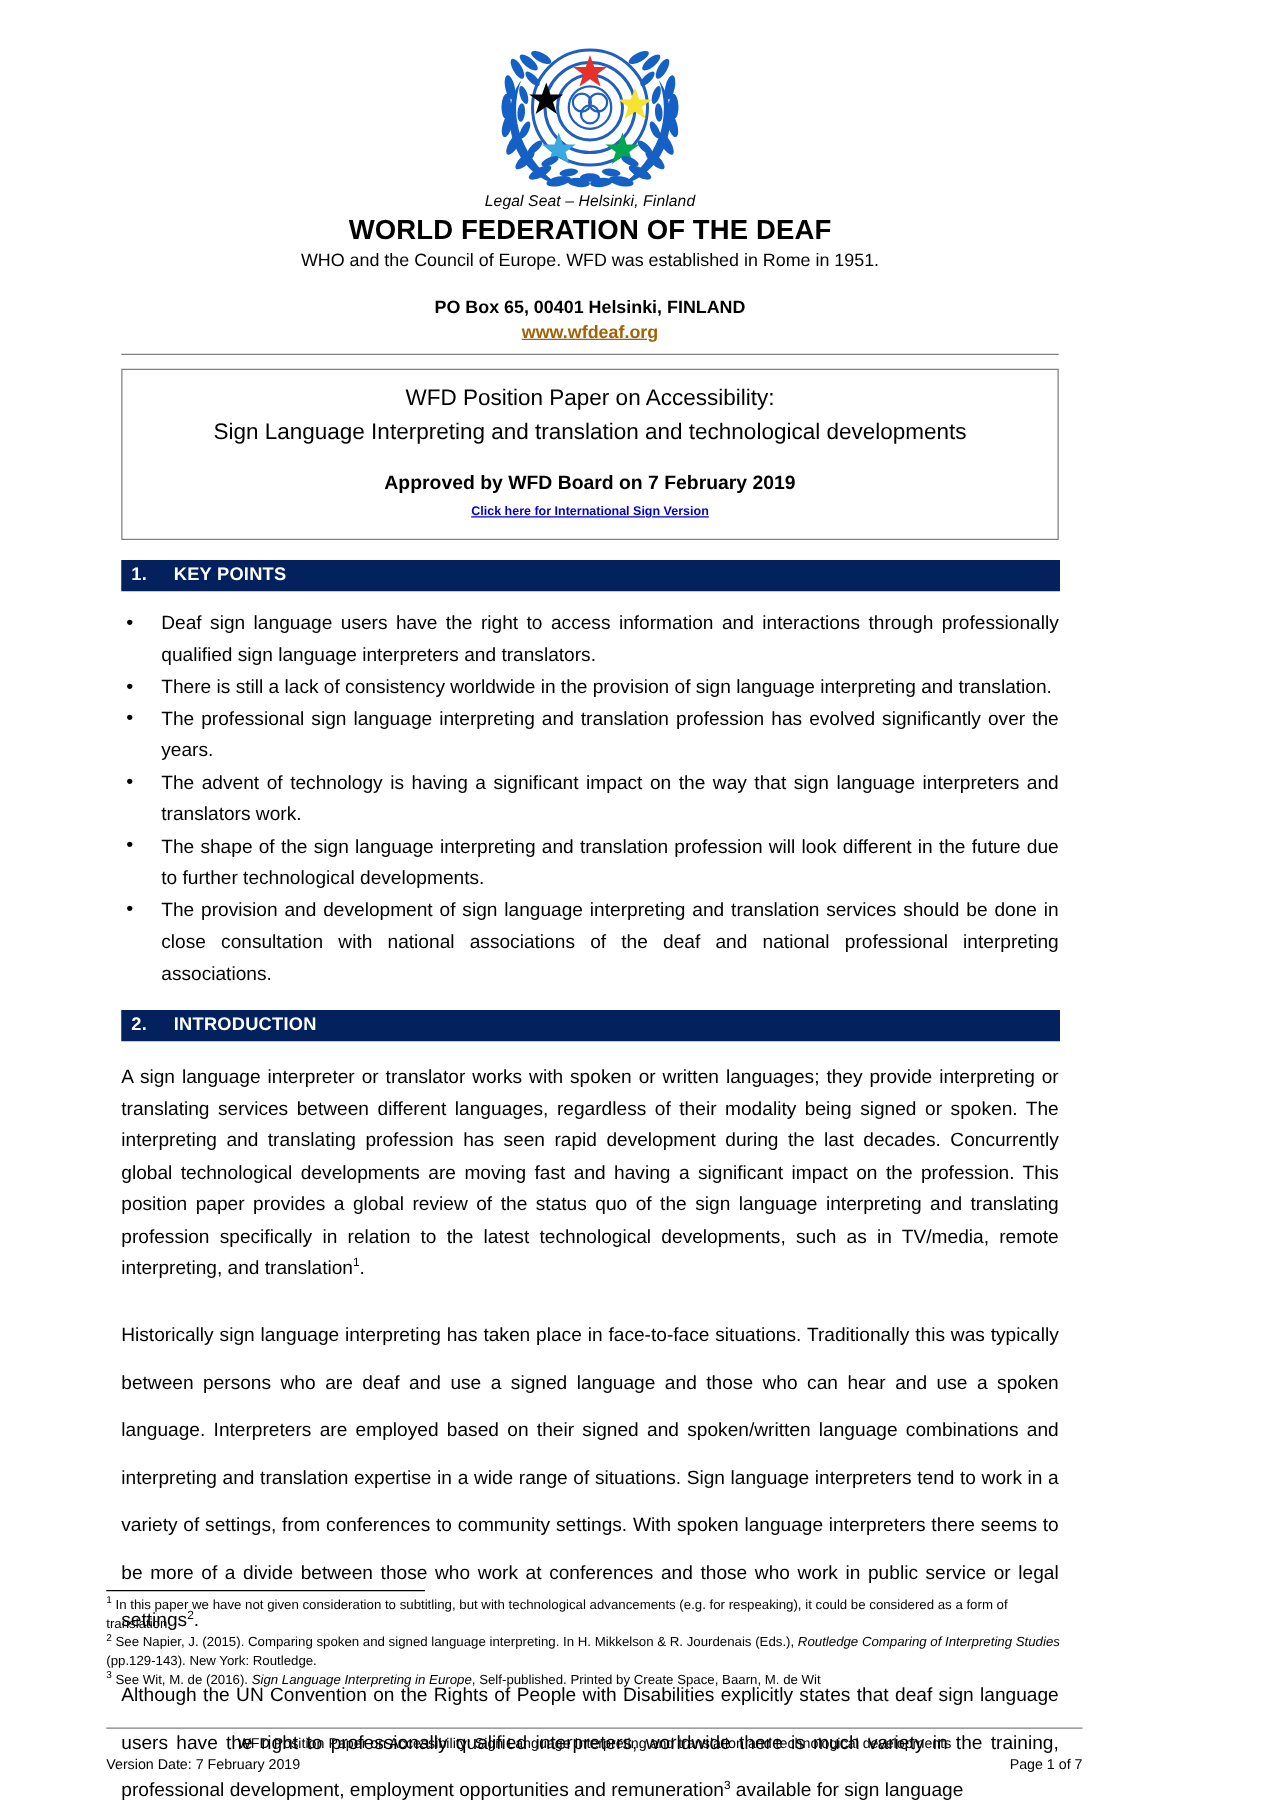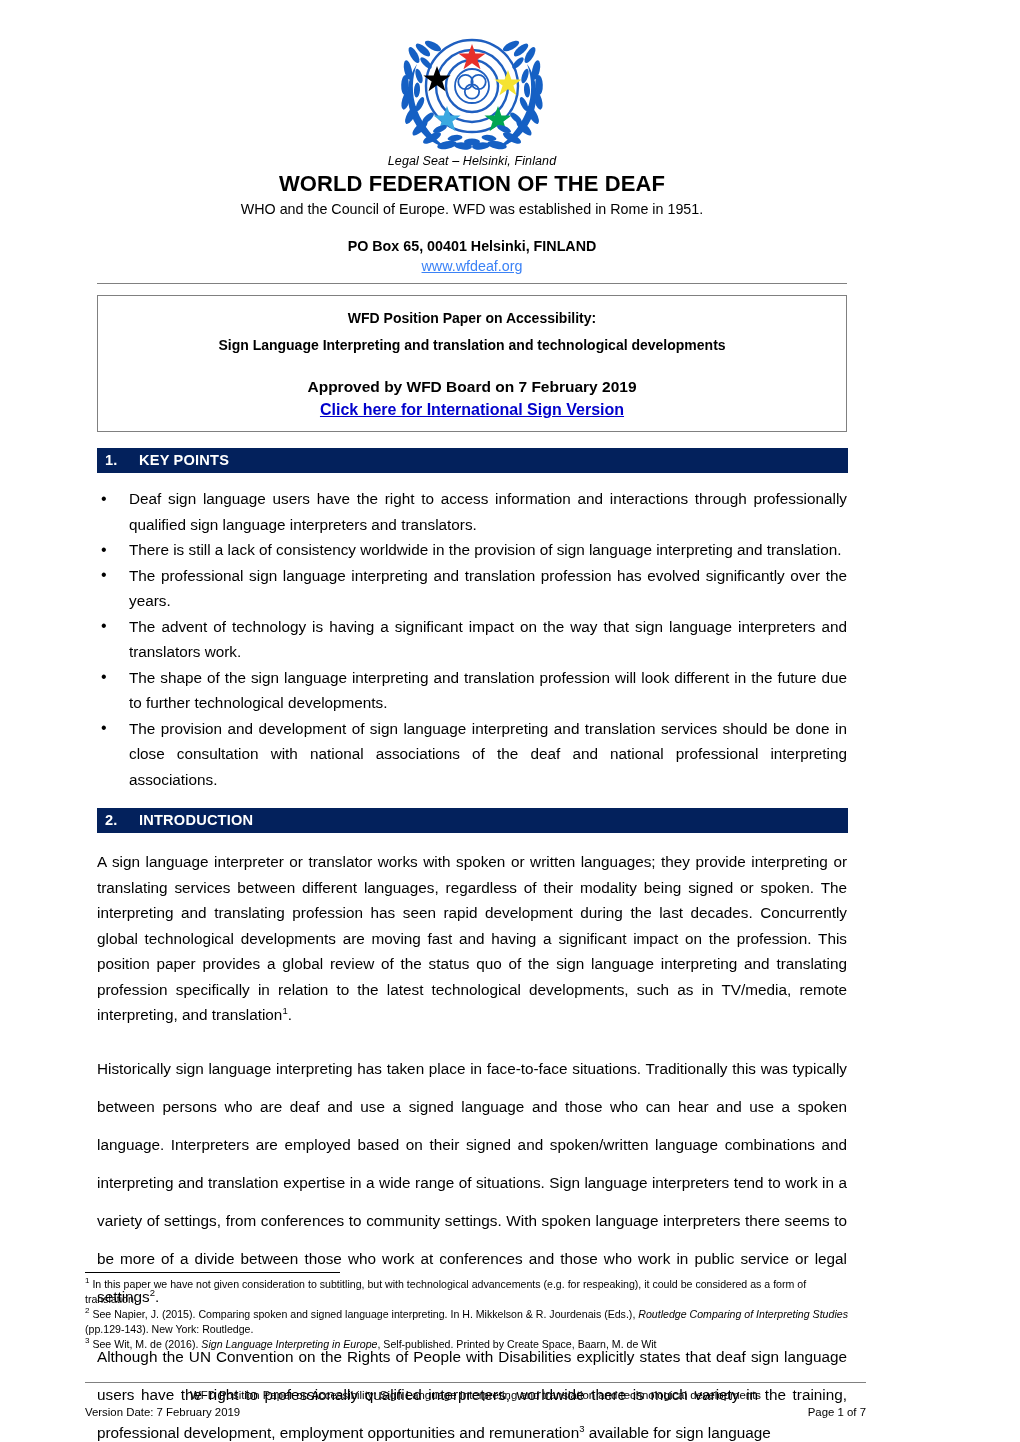--- a/index.html
+++ b/index.html
@@ -52,22 +52,22 @@
     line-height: 19px;
   }
   .org-addr {
     font-size: 14.3px;
     font-weight: bold;
     line-height: 19px;
     margin-top: 18px;
   }
   .org-url {
     font-size: 14.3px;
-    font-weight: normal;
-    color: #3b82f6;
+    font-weight: bold;
+    color: #a16207;
     text-decoration: underline;
     line-height: 19px;
     display: inline-block;
     margin-top: 1px;
   }
   .hr-header {
     border: none;
     border-top: 1.5px solid #808080;
     margin: 7px 85px 0 85px;
   }
@@ -75,32 +75,32 @@
   
   .title-box {
     margin: 11px 85px 0 85px;
     border: 1.4px solid #808080;
     box-sizing: border-box;
     padding: 9px 10px 10px 10px;
     text-align: center;
   }
   .title-line-1,
   .title-line-2 {
-    font-size: 14px;
-    font-weight: bold;
+    font-size: 18px;
+    font-weight: normal;
     line-height: 27px;
   }
   .title-approved {
     font-size: 15.5px;
     font-weight: bold;
     line-height: 24px;
     margin-top: 16px;
   }
   .title-link {
-    font-size: 16px;
+    font-size: 10px;
     font-weight: bold;
     color: #0000cc;
     text-decoration: underline;
     line-height: 22px;
     display: inline-block;
   }
 
   
   .section-bar {
     margin: 16px 84px 0 85px;

